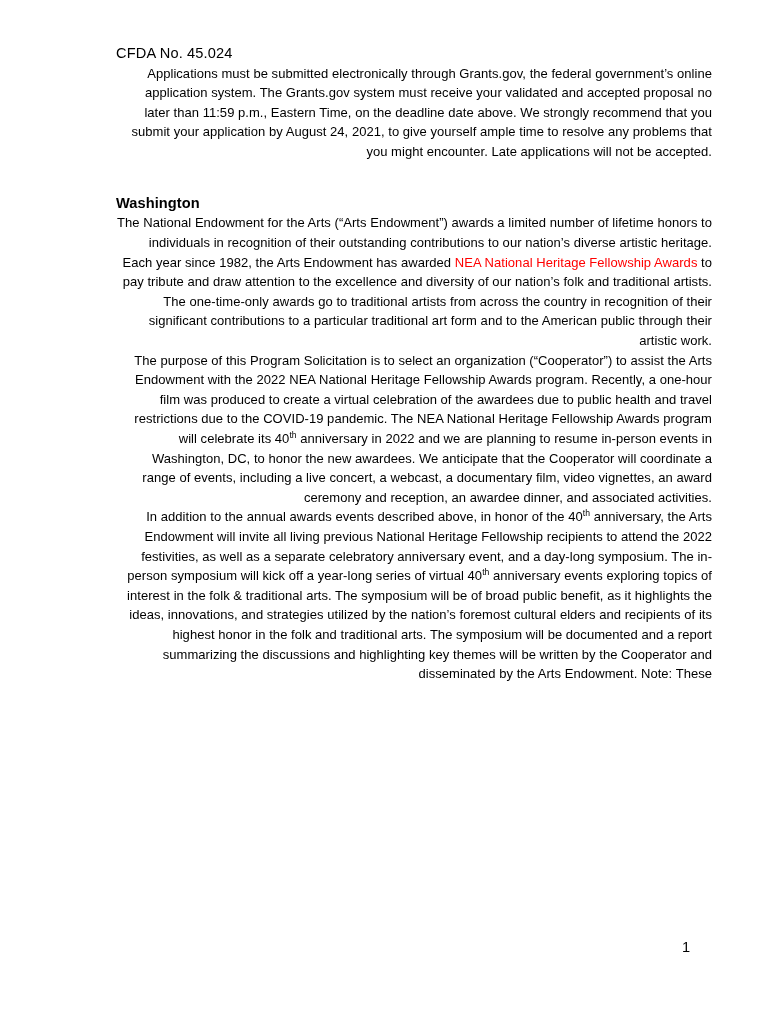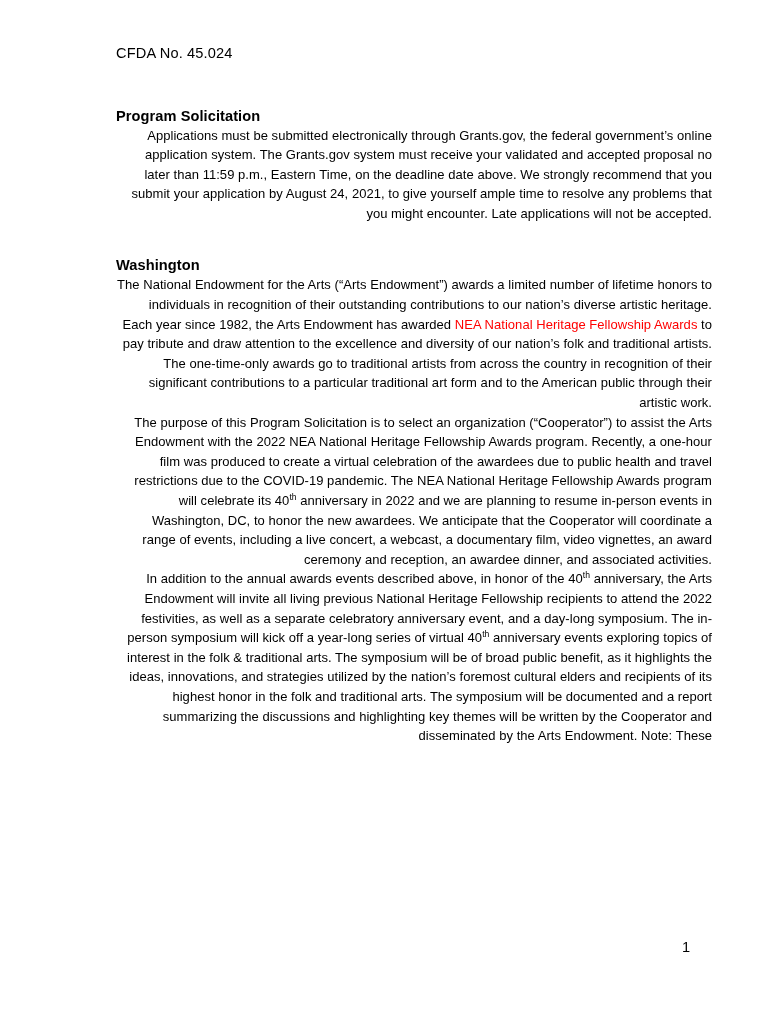--- a/index.html
+++ b/index.html
@@ -76,21 +76,20 @@
 <body>
 
 <div class="page">
 
   <div class="content">
 
     <div class="doc-ids">
       <div>CFDA No. 45.024</div>
     </div>
 
-    <div class="heading h-solicitation">Program Solicitation</div>
 
 
 
     <p class="body-par p-apply">Applications must be submitted electronically through Grants.gov, the federal government’s online application system. The Grants.gov system must receive your validated and accepted proposal no later than 11:59 p.m., Eastern Time, on the deadline date above. We strongly recommend that you submit your application by August 24, 2021, to give yourself ample time to resolve any problems that you might encounter. Late applications will not be accepted.</p>
 
     <div class="heading h-background">Washington</div>
 
     <p class="body-par p-background"><span>The National Endowment for the Arts (“Arts Endowment”) awards a limited number of lifetime honors to individuals in recognition of their outstanding contributions to our nation’s diverse artistic heritage. Each year since 1982, the Arts Endowment has awarded </span><span class="link-red">NEA National Heritage Fellowship Awards</span><span> to pay tribute and draw attention to the excellence and diversity of our nation’s folk and traditional artists. The one-time-only awards go to traditional artists from across the country in recognition of their significant contributions to a particular traditional art form and to the American public through their artistic work.</span></p>
 
     <p class="body-par p-purpose"><span>The purpose of this Program Solicitation is to select an organization (“Cooperator”) to assist the Arts Endowment with the 2022 NEA National Heritage Fellowship Awards program. Recently, a one-hour film was produced to create a virtual celebration of the awardees due to public health and travel restrictions due to the COVID-19 pandemic. The NEA National Heritage Fellowship Awards program will celebrate its 40</span><sup>th</sup><span> anniversary in 2022 and we are planning to resume in-person events in Washington, DC, to honor the new awardees. We anticipate that the Cooperator will coordinate a range of events, including a live concert, a webcast, a documentary film, video vignettes, an award ceremony and reception, an awardee dinner, and associated activities.</span></p>

